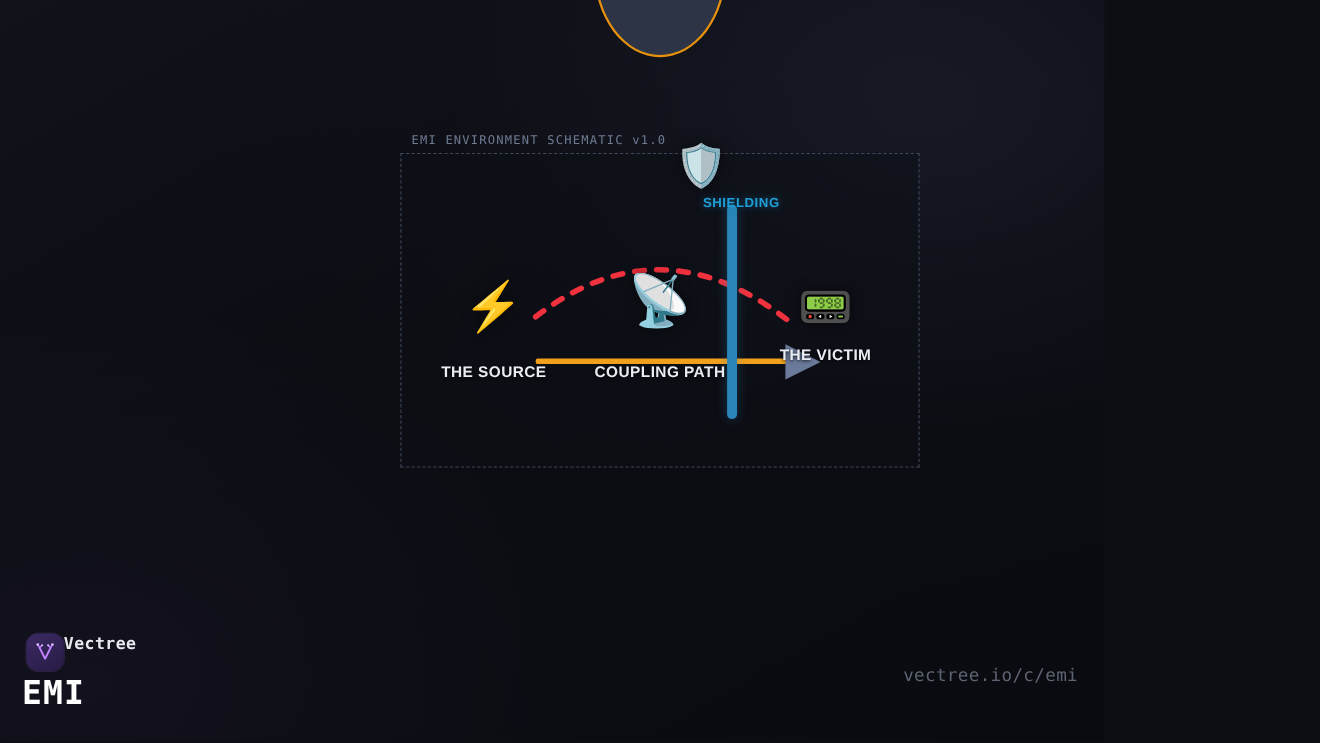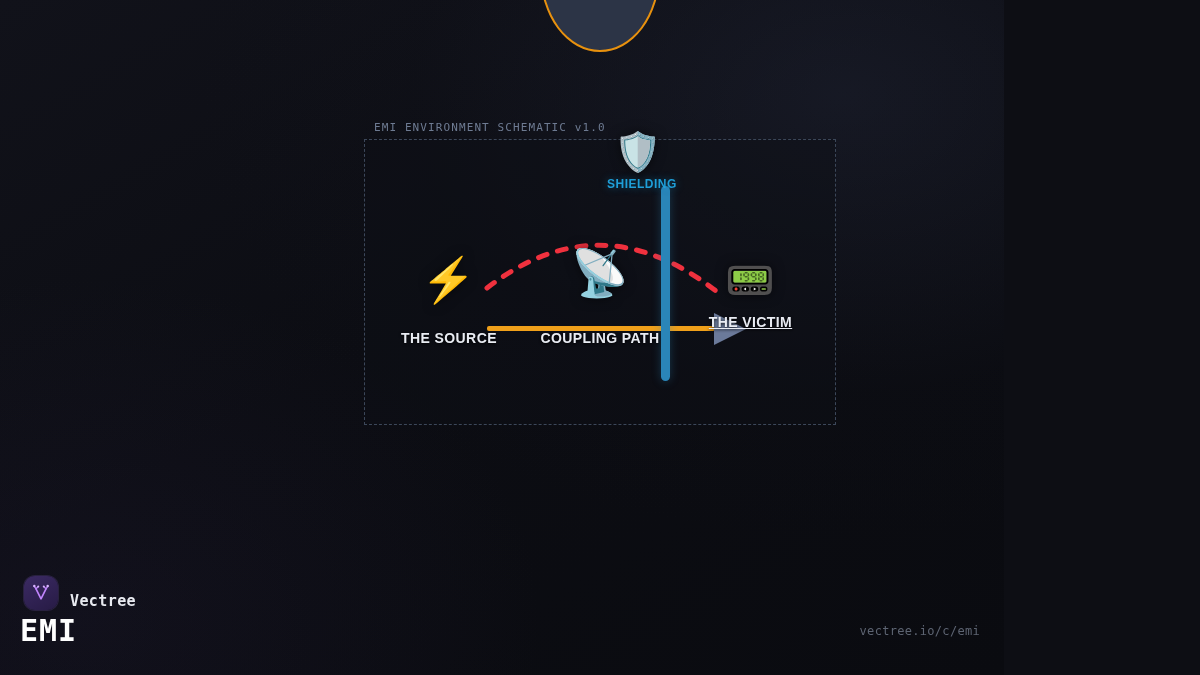--- a/index.html
+++ b/index.html
@@ -69,33 +69,34 @@
 
   #node-source   { left:399px; top:258px; width:100px; }
   #node-source   .node-label { margin-top:28px; }
 
   #node-coupling { left:540px; top:250px; width:120px; }
   #node-coupling .node-glyph { font-size:46px; }
   #node-coupling .node-label { margin-top:34px; }
 
   #node-victim   { left:701px; top:260px; width:99px; }
   #node-victim   .node-glyph { font-size:40px; }
-  #node-victim   .node-label { margin-top:14px;text-decoration:underline; }
+  #node-victim   .node-label { margin-top:14px; }
 
   
   #node-shield {
     left:607px; top:133px; width:62px;
   }
   #node-shield .node-glyph { font-size:38px; }
   #node-shield .node-label {
     margin-top:6px;
     font-size:12px;
     color:#1f9fd8;
     letter-spacing:0.5px;
     text-shadow:0 0 8px rgba(31,159,216,0.45);
+    margin-left:32px;
   }
 
   .shield-bar {
     position:absolute;
     left:661px; top:186px;
     width:9px; height:195px;
     background:#2a85b8;
     border-radius:5px;
     box-shadow:0 0 10px rgba(42,133,184,0.35);
   }
@@ -123,21 +124,21 @@
     left:470px; top:215px;
     width:270px; height:100px;
     overflow:visible;
     pointer-events:none;
   }
 
   
   .brand {
     position:absolute;
     left:24px; top:576px;
-    display:flex; align-items:flex-end; gap:12px;
+    display:flex; align-items:flex-start; 
   }
   .brand-logo {
     width:34px; height:34px;
     border-radius:11px;
     background:linear-gradient(150deg, #3b2a63 0%, #271b45 100%);
     display:flex; align-items:center; justify-content:center;
     box-shadow:0 0 0 1px rgba(150,110,230,0.18);
   }
   .brand-name {
     font-family:"DejaVu Sans Mono", "Liberation Mono", monospace;
@@ -148,23 +149,23 @@
   .deck-title {
     position:absolute;
     left:20px; top:613px;
     font-family:"DejaVu Sans Mono", "Liberation Mono", monospace;
     font-size:30px; font-weight:bold;
     color:#ffffff;
     letter-spacing:1px;
   }
   .deck-url {
     position:absolute;
-    right:24px; top:624px;
-    font-family:"DejaVu Sans Mono", "Liberation Mono", monospace;
-    font-size:12px;
+    right:24px; top:604px;
+    font-family:"DejaVu Sans Mono", "Liberation Mono", monospace;
+    font-size:16px;
     color:#5d6472;
     letter-spacing:0.3px;
   }
 </style>
 </head>
 <body>
 
 <div id="stage">
 
   <div class="deco-circle"></div>

